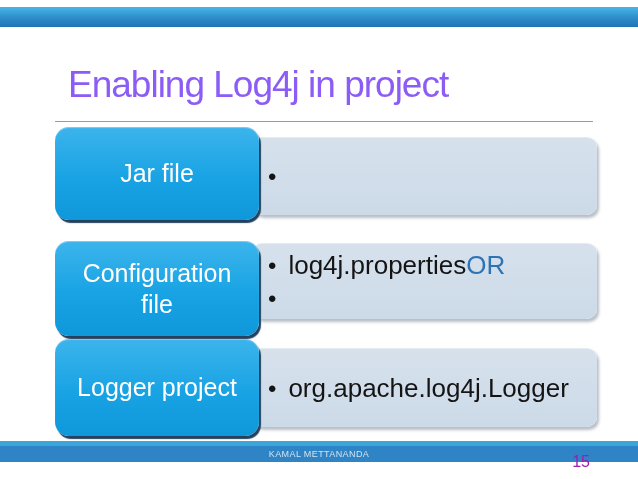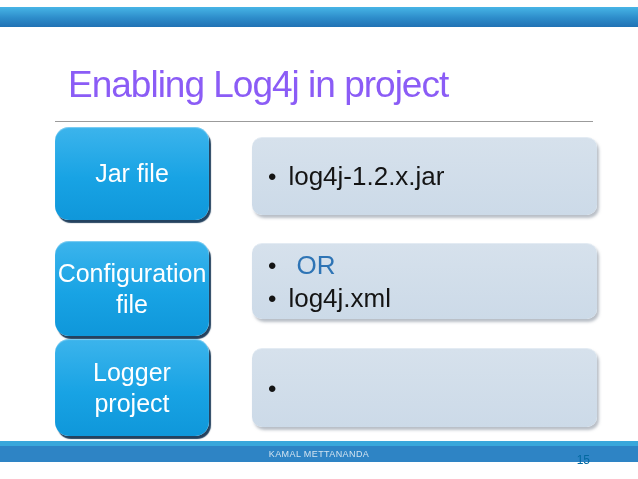--- a/index.html
+++ b/index.html
@@ -33,21 +33,21 @@
   .content-box{
     position:absolute;left:252px;width:345px;
     background:linear-gradient(180deg,#d6e1ec 0%,#ccdae8 100%);
     border-radius:10px;
     border-top:1px solid #e3ebf3;
     box-shadow:2px 3px 3px rgba(125,136,152,0.55);
     display:flex;flex-direction:column;justify-content:center;
     padding-left:16px;box-sizing:border-box;
   }
   .stage-box{
-    position:absolute;left:55px;width:154px;
+    position:absolute;left:55px;width:204px;
     background:linear-gradient(180deg,#3cb4ec 0%,#18a3e4 55%,#0f97da 100%);
     border-radius:14px;
     box-shadow:2px 3px 1px #24425f, inset 0 1px 1px rgba(255,255,255,0.35);
     display:flex;align-items:center;justify-content:center;text-align:center;
     color:#ffffff;font-size:25px;line-height:1.22;
     padding:0 14px;box-sizing:border-box;
   }
   
   .r1 .content-box{top:137px;height:78px;}
   .r1 .stage-box{top:127px;height:93px;}
@@ -56,84 +56,84 @@
   .r2 .stage-box{top:241px;height:95px;}
   
   .r3 .content-box{top:348px;height:79px;}
   .r3 .stage-box{top:339px;height:97px;}
 
   .bullet-line{
     display:flex;align-items:baseline;
     font-size:26px;color:#141414;line-height:33px;white-space:nowrap;
   }
   .bullet-marker{margin-right:12px;font-size:24px;color:#141414;}
-  .or-suffix{color:#2e74b5;margin-left:8px;}
+  .or-suffix{color:#2e74b5;margin-left:0;}
 
   
   .footer-stripe{
     position:absolute;left:0;top:441px;width:638px;height:5px;
     background:#39a7db;
   }
   .footer-bar{
     position:absolute;left:0;top:446px;width:638px;height:16px;
     background:#2e84c5;
     display:flex;align-items:center;justify-content:center;
   }
   .footer-author{
     font-size:9px;letter-spacing:.4px;color:#d2e3f0;
   }
   .page-number{
     position:absolute;right:48px;top:453px;
-    font-size:12px;color:#0369a1;
+    font-size:16px;color:#a21caf;
   }
 </style>
 </head>
 <body>
 
 <div class="slide">
 
   <div class="top-bar"></div>
 
   <div class="title">Enabling Log4j in project</div>
   <div class="title-divider"></div>
 
   <div class="row r1">
     <div class="content-box">
       <div class="bullet-line">
         <span class="bullet-marker">•</span>
-        <span>log4j-1.2.x.jar</span>
         <span class="or-suffix"></span>
       </div>
     </div>
     <div class="stage-box">
       <span>Jar file</span>
     </div>
   </div>
 
   <div class="row r2">
     <div class="content-box">
       <div class="bullet-line">
         <span class="bullet-marker">•</span>
+        <span>log4j.properties</span>
         <span class="or-suffix">OR</span>
       </div>
       <div class="bullet-line">
         <span class="bullet-marker">•</span>
-        <span>log4j.xml</span>
         <span class="or-suffix"></span>
       </div>
     </div>
     <div class="stage-box">
       <span>Configuration file</span>
     </div>
   </div>
 
   <div class="row r3">
     <div class="content-box">
       <div class="bullet-line">
         <span class="bullet-marker">•</span>
+        <span>org.apache.log4j.Logger</span>
         <span class="or-suffix"></span>
       </div>
     </div>
     <div class="stage-box">
       <span>Logger project</span>
     </div>
   </div>
 
   <div class="footer-stripe"></div>
   <div class="footer-bar">

